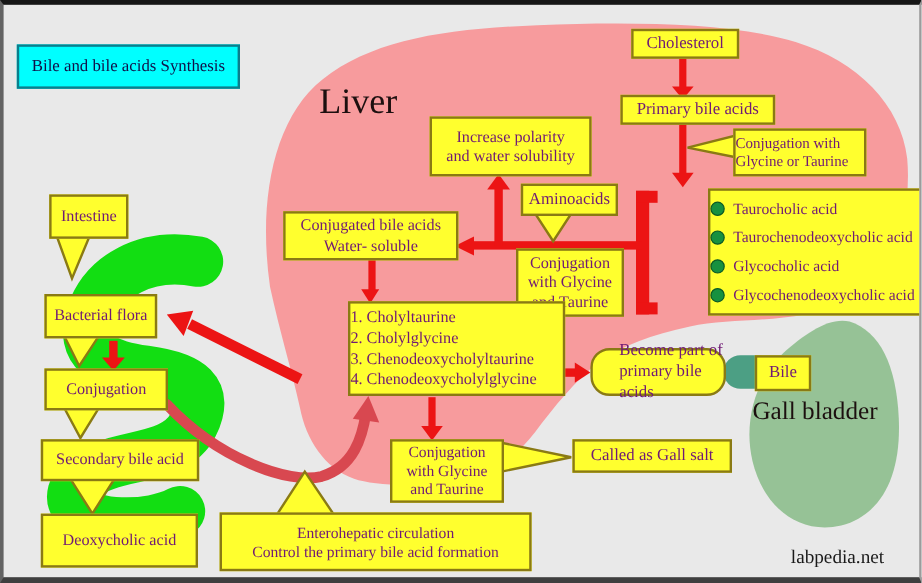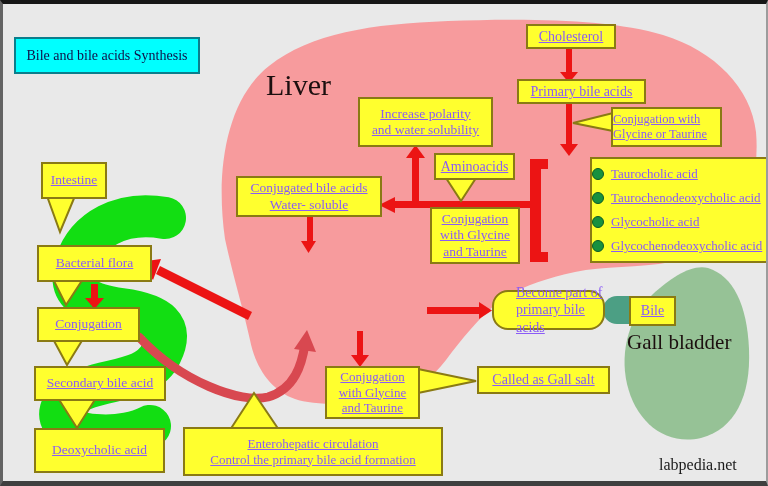--- a/index.html
+++ b/index.html
@@ -8,21 +8,21 @@
     background:#e9e9e9;overflow:hidden;
     border-top:4px solid #161616;border-bottom:5px solid #3f3f3f;
     border-left:3px solid #636363;border-right:2px solid #9c9c9c;
     font-family:"Liberation Serif",serif;color:#141414;
   }
   #art{position:absolute;left:0;top:0;width:768px;height:486px;}
   .ybox{
     position:absolute;background:#ffff2e;border:2px solid #8a7a14;
     box-sizing:border-box;display:flex;flex-direction:column;
     align-items:center;justify-content:center;text-align:center;
-    line-height:1.22;font-size:13.5px;color:#8b5cf6;text-decoration:underline;
+    line-height:1.22;font-size:13.5px;color:#701a75;
   }
   .leftal{align-items:flex-start;text-align:left;}
   .cyanbox{
     position:absolute;background:#00ffff;border:2px solid #0b7e8c;
     box-sizing:border-box;display:flex;align-items:center;justify-content:center;
     color:#101048;font-size:14px;
   }
   .organ-label{position:absolute;color:#1c0f0f;}
   .list{justify-content:space-around;padding:3px 4px 3px 0;white-space:nowrap;margin-left:44px;}
   .bullet{
@@ -156,37 +156,43 @@
     <span>Conjugated bile acids</span>
     <span>Water- soluble</span>
   </div>
 
   <div class="ybox" style="left:427px;top:203px;width:90px;height:57px;">
     <span>Conjugation</span>
     <span>with Glycine</span>
     <span>and Taurine</span>
   </div>
 
+  <div class="ybox leftal list" style="left:243px;top:247px;width:181px;height:79px;font-size:13.5px;">
+    <span>1. Cholyltaurine</span>
+    <span>2. Cholylglycine</span>
+    <span>3. Chenodeoxycholyltaurine</span>
+    <span>4. Chenodeoxycholylglycine</span>
+  </div>
 
   <div class="ybox leftal" style="left:489px;top:286px;width:113px;height:40px;font-size:14px;padding-left:22px;border-radius:16px;">
     <span>Become part of</span>
     <span>primary bile acids</span>
   </div>
 
   <div class="ybox" style="left:626px;top:292px;width:47px;height:30px;font-size:14px;">
     <span>Bile</span>
   </div>
 
   <div class="organ-label" style="left:624px;top:326px;font-size:21px;">Gall bladder</div>
 
   <div class="ybox" style="left:38px;top:158px;width:66px;height:37px;">
     <span>Intestine</span>
   </div>
 
-  <div class="ybox" style="left:34px;top:241px;width:115px;height:37px;">
+  <div class="ybox" style="left:34px;top:241px;width:94px;height:37px;">
     <span>Bacterial flora</span>
   </div>
 
   <div class="ybox" style="left:34px;top:303px;width:103px;height:35px;">
     <span>Conjugation</span>
   </div>
 
   <div class="ybox" style="left:31px;top:362px;width:132px;height:35px;">
     <span>Secondary bile acid</span>
   </div>

